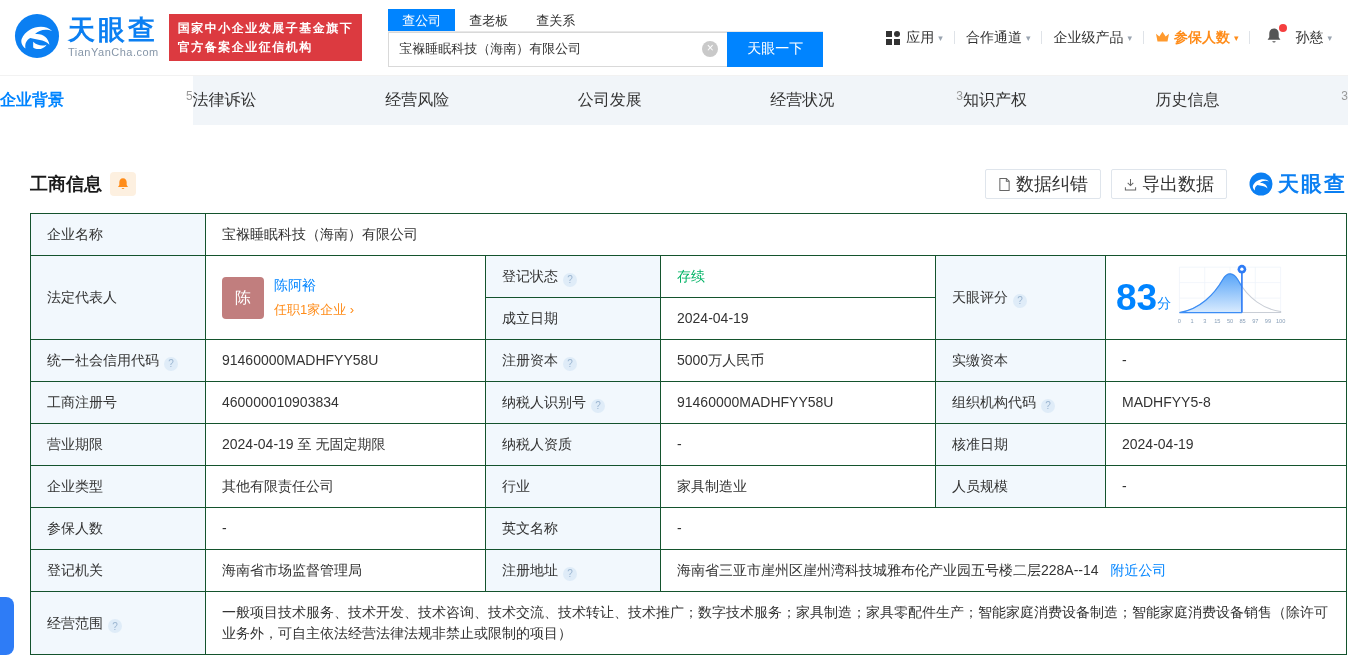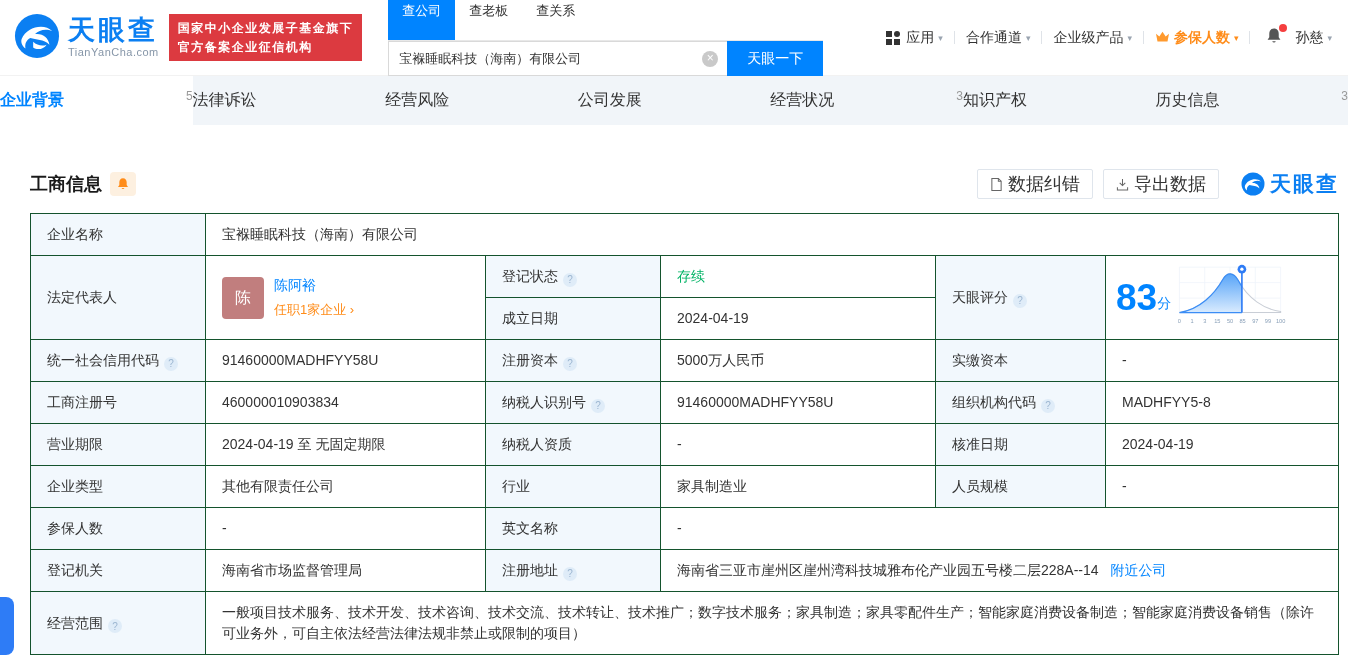--- a/index.html
+++ b/index.html
@@ -9,21 +9,21 @@
   
   .header { height:75px; display:flex; align-items:center; padding:0 16px 0 14px; background:#fff; position:relative; }
   .logo { display:flex; align-items:center; gap:8px; }
   .logo-text-col { display:flex; flex-direction:column; line-height:1; }
   .logo-title { font-size:27px; font-weight:bold; color:#0b7ff2; letter-spacing:3px; }
   .logo-domain { font-size:11px; color:#8696a8; margin-top:3px; letter-spacing:.5px; }
   .gov-badge { margin-left:10px; background:#dc3a40; color:#fff; font-size:12px; font-weight:bold;
     padding:5px 9px; line-height:1.55; letter-spacing:1.5px; }
   .search-wrap { margin-left:26px; width:435px; }
   .search-tabs { display:flex; border-bottom:1px solid #e8e8e8; }
-  .search-tab { font-size:13px; color:#333; padding:3px 14px 20px; cursor:pointer; }
+  .search-tab { font-size:13px; color:#333; padding:3px 14px 1px; cursor:pointer; }
   .search-tab.active { background:#0084ff; color:#fff; }
   .search-row { display:flex; height:35px; margin-top:0; }
   .search-input-box { position:relative; flex:1; }
   .search-input-box input { width:100%; height:100%; border:1px solid #d9d9d9; border-right:none;
     padding:0 32px 0 10px; font-size:13px; color:#333; outline:none; font-family:inherit; }
   .clear-btn { position:absolute; right:9px; top:50%; transform:translateY(-50%); width:16px; height:16px;
     border-radius:50%; background:#c9c9c9; color:#fff; font-size:12px; line-height:15px; text-align:center; cursor:pointer; }
   .search-btn { width:96px; background:#0084ff; color:#fff; border:none; font-size:14px; cursor:pointer; font-family:inherit; }
   .top-nav { margin-left:auto; display:flex; align-items:center; font-size:14px; color:#333; white-space:nowrap; }
   .nav-item { display:flex; align-items:center; gap:4px; cursor:pointer; }
@@ -37,21 +37,21 @@
   .bell-wrap { position:relative; margin:0 4px; cursor:pointer; }
   .red-dot { position:absolute; top:-3px; right:-4px; width:8px; height:8px; border-radius:50%; background:#f53f3f; }
 
   
   .main-tabs { height:50px; display:flex; background:#f1f5f9; border-top:1px solid #f2f2f2; }
   .main-tab { flex:1; display:flex; align-items:center; justify-content:space-between; font-size:16px; color:#333; cursor:pointer; }
   .main-tab.active { background:#fff; color:#0084ff; font-weight:bold; }
   .tab-badge { font-size:12px; color:#999; margin-left:4px; position:relative; top:-5px; font-weight:normal; }
 
   
-  .content { padding:0 9px 0 30px; background:#fff; }
+  .content { padding:0 1px 0 30px; background:#fff; }
   .sec-head { display:flex; align-items:center; margin-top:42px; height:34px; }
   .sec-title { font-size:18px; font-weight:bold; color:#1a1a1a; }
   .sec-bell { width:26px; height:24px; background:#fdf0e0; border-radius:4px; margin-left:8px;
     display:flex; align-items:center; justify-content:center; cursor:pointer; }
   .sec-actions { margin-left:auto; display:flex; align-items:center; gap:10px; }
   .sec-btn { display:flex; align-items:center; gap:5px; height:30px; padding:0 12px; background:#fff;
     border:1px solid #dfe5ec; border-radius:2px; font-size:18px; color:#333; cursor:pointer; font-family:inherit; }
   .brand-mark { display:flex; align-items:center; gap:5px; margin-left:12px; }
   .brand-mark span { font-size:21px; font-weight:bold; color:#0b7ff2; letter-spacing:2px; }
 

